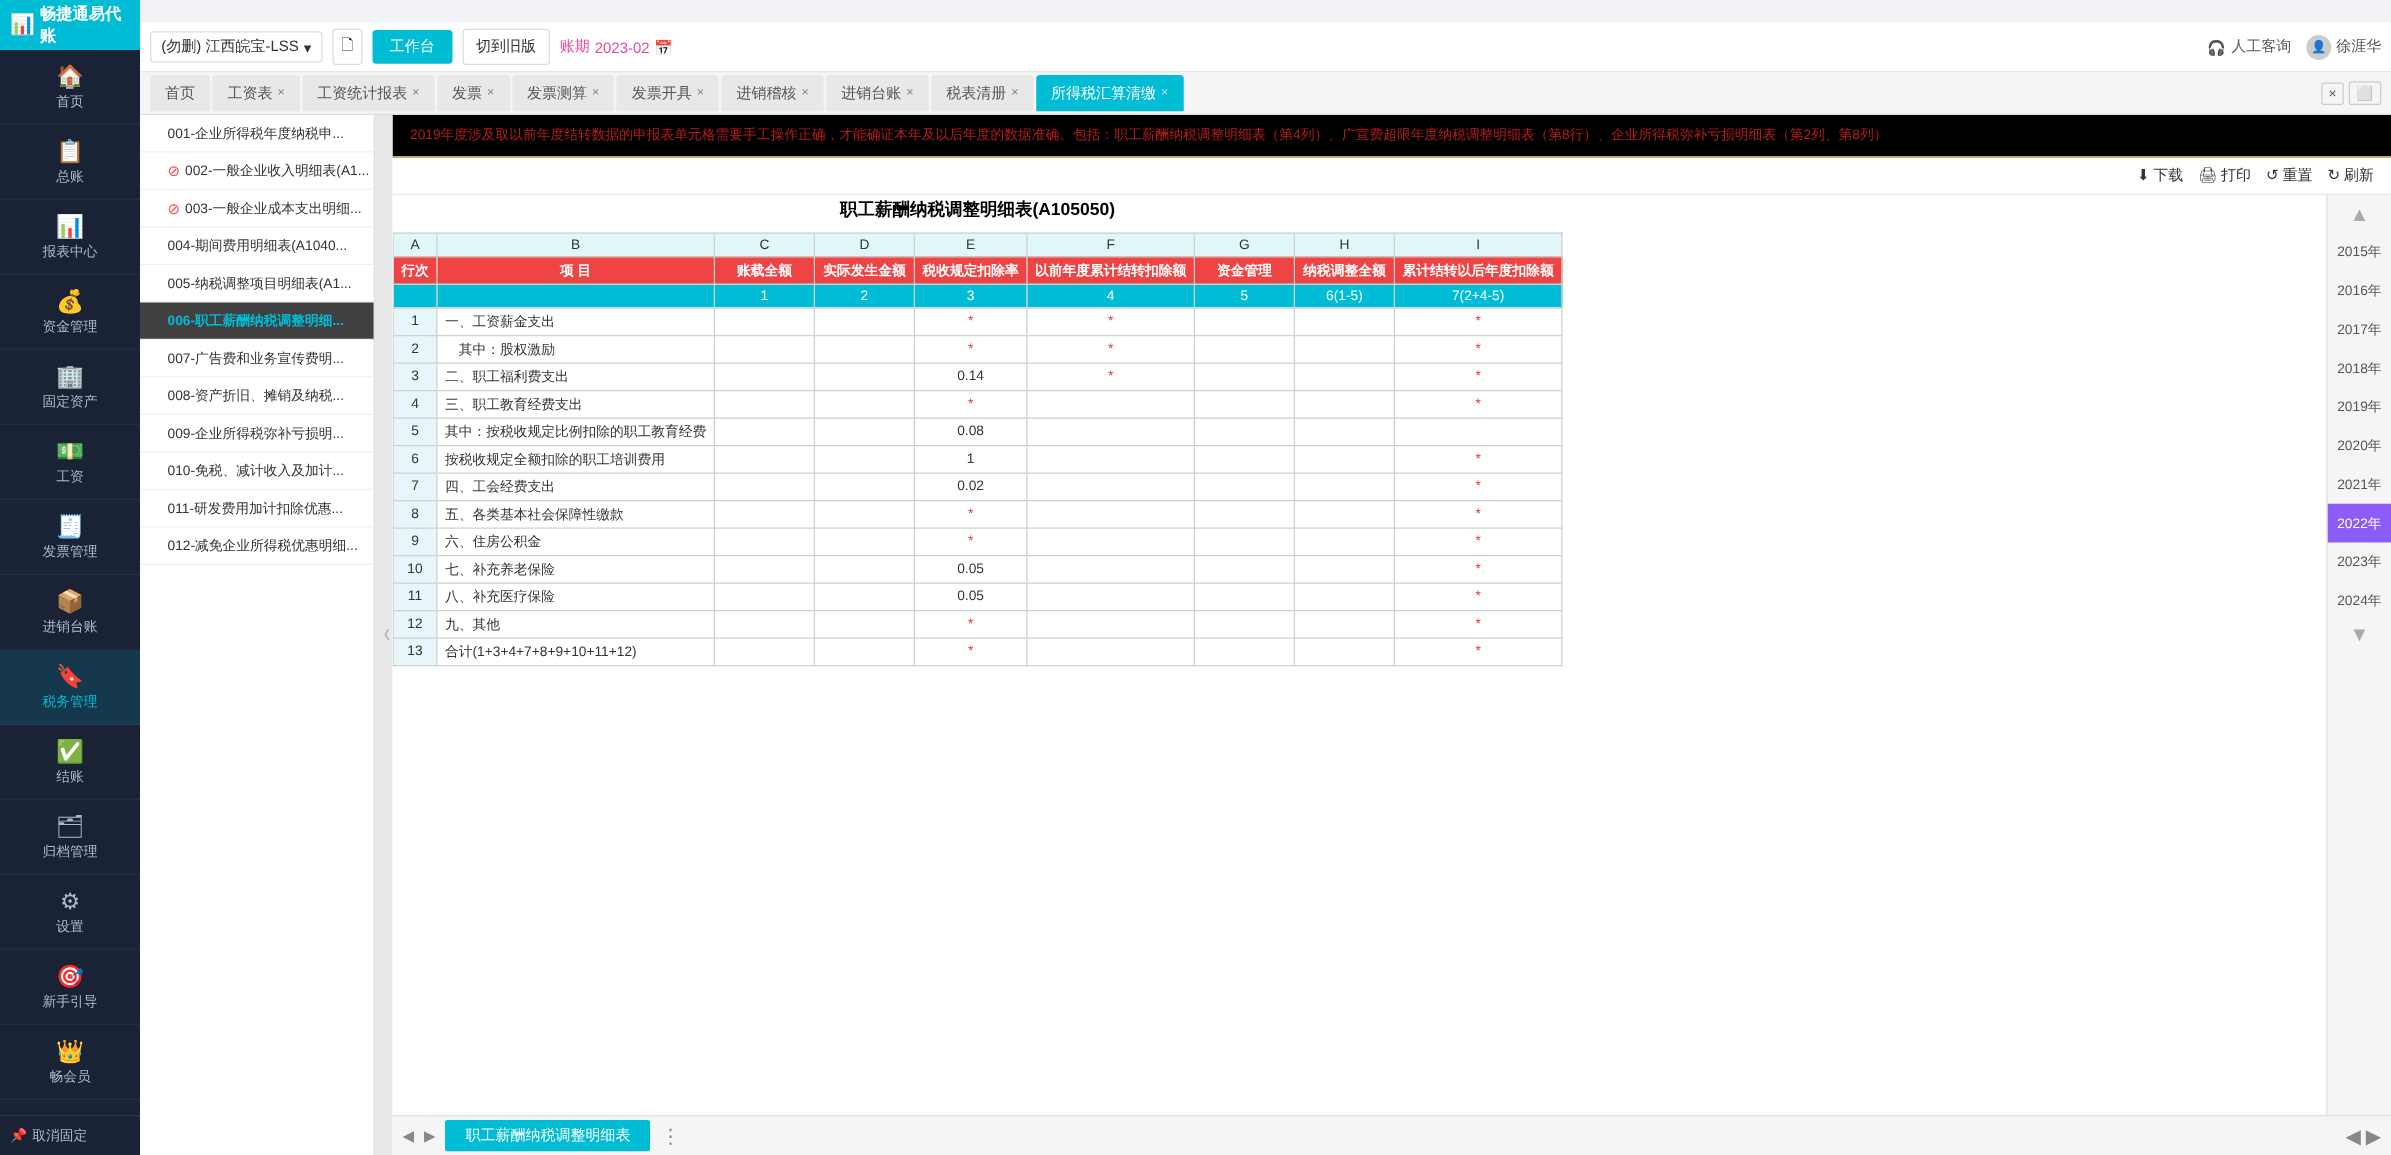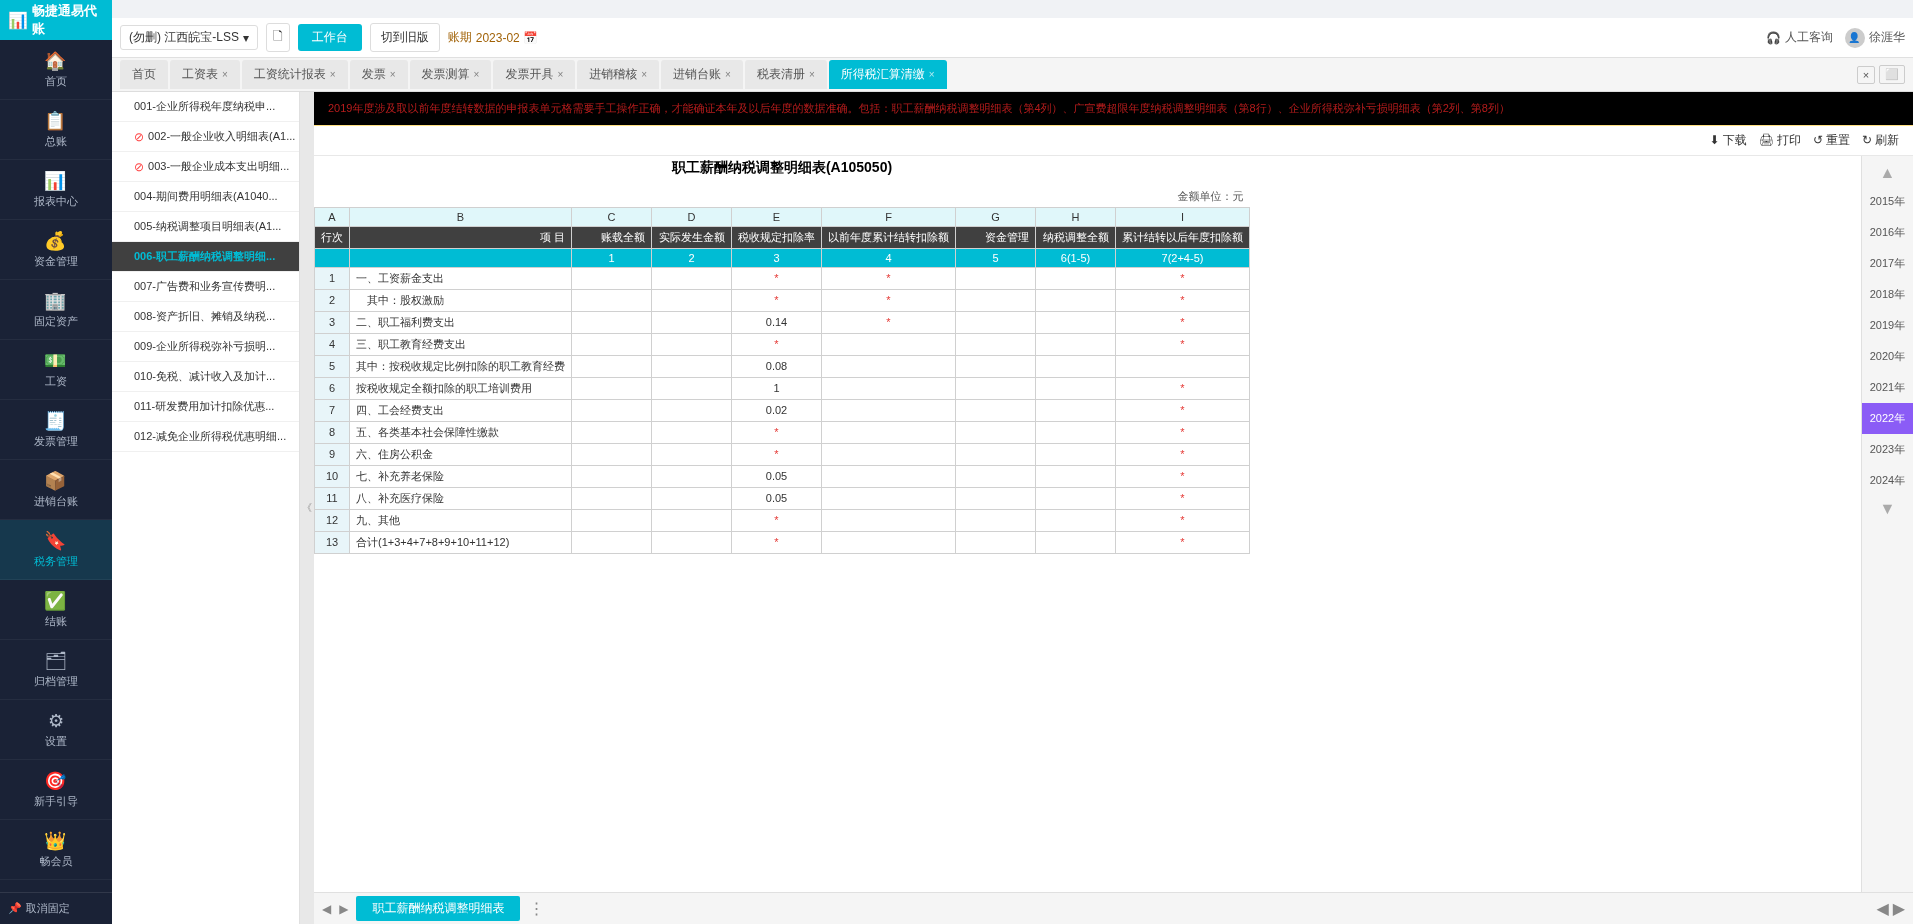--- a/index.html
+++ b/index.html
@@ -99,21 +99,21 @@
       background: white;
       color: #333;
       border: 1px solid #ddd;
       border-radius: 3px;
       padding: 5px 10px;
       font-size: 12px;
       cursor: pointer;
     }
     .topbar-period {
       font-size: 12px;
-      color: #a16207;
+      color: #ec4899;
       display: flex;
       align-items: center;
       gap: 4px;
       justify-content: flex-end;
     }
     .topbar-right {
       margin-left: auto;
       display: flex;
       align-items: center;
       gap: 12px;
@@ -304,24 +304,24 @@
       padding: 3px 6px;
       white-space: nowrap;
     }
     .spreadsheet .row-num-header {
       background: #e8f5f9;
       text-align: center;
       width: 30px;
       color: #555;
     }
     .spreadsheet .col-header {
-      background: #404040;
+      background: #ef4444;
       color: white;
-      text-align: right;
-      font-weight: normal;
+      text-align: center;
+      font-weight: bold;
     }
     .spreadsheet .sub-col-header {
       background: #00bcd4;
       color: white;
       text-align: center;
       font-weight: normal;
       font-size: 11px;
     }
     .spreadsheet .row-num {
       background: #e8f5f9;
@@ -624,23 +624,20 @@
 
             <tbody>
                 <tr class="title-row">
               <td colspan="9">职工薪酬纳税调整明细表(A105050)</td>
             </tr>
 
             <tr class="empty-row">
               <td colspan="9"></td>
             </tr>
 
-            <tr class="unit-row">
-              <td colspan="9">金额单位：元</td>
-            </tr>
 
             <tr>
               <th class="letter-header row-num-header">A</th>
               <th class="letter-header">B</th>
               <th class="letter-header">C</th>
               <th class="letter-header">D</th>
               <th class="letter-header">E</th>
               <th class="letter-header">F</th>
               <th class="letter-header">G</th>
               <th class="letter-header">H</th>

